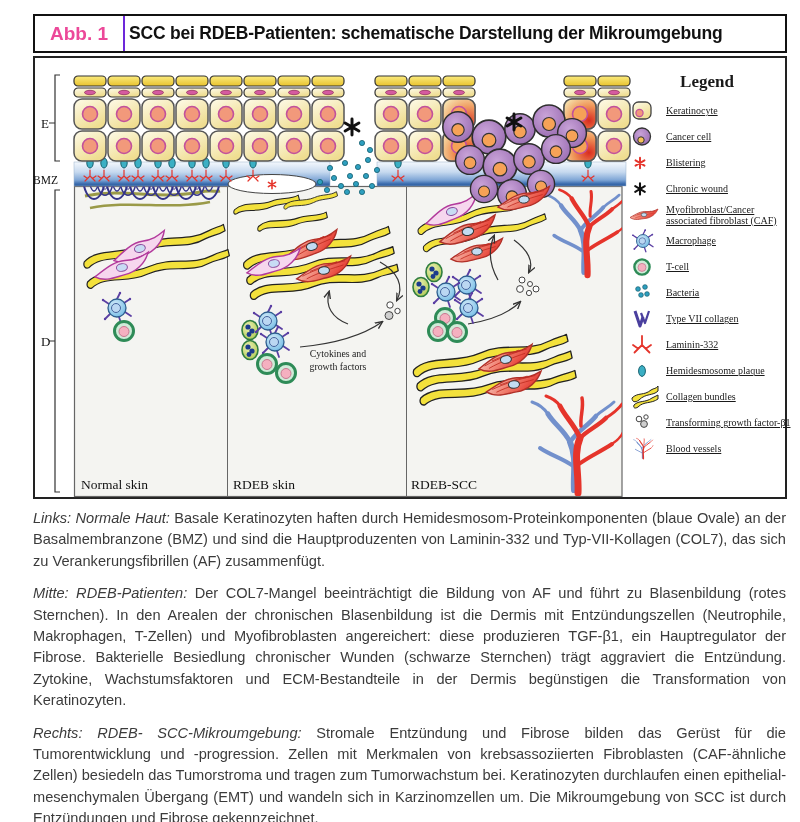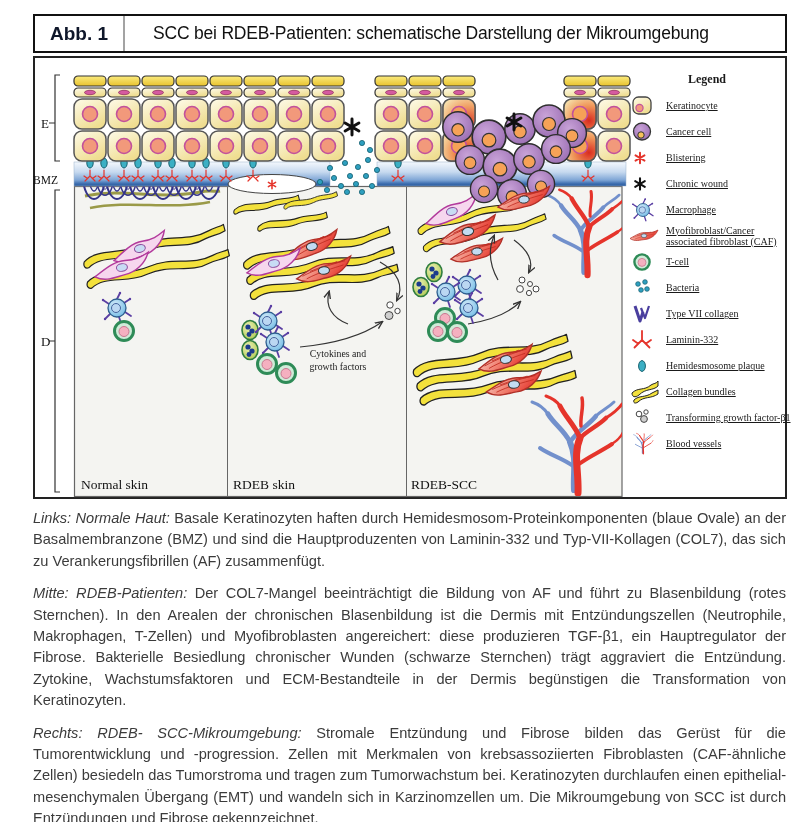--- a/index.html
+++ b/index.html
@@ -2,30 +2,30 @@
 <html><head>
 <meta charset="utf-8">
 <style>
   html,body{margin:0;padding:0;background:#fff;}
   .page{position:relative;width:800px;height:822px;background:#fff;overflow:hidden;
         font-family:"Liberation Sans",sans-serif;}
   
   .fighead{position:absolute;left:33px;top:14px;width:754px;height:39px;border:2px solid #111;
            box-sizing:border-box;display:flex;align-items:stretch;background:#fff;}
   .fighead .fignum{width:88px;display:flex;align-items:center;justify-content:center;
-           font-weight:bold;font-size:19px;color:#0f172a;border-right:2px solid #a3a3a3;}
-  .fighead .figtitle{flex:1;display:flex;align-items:center;padding-left:28px;
-           font-size:17.5px;color:#111;letter-spacing:-0.2px;}
+           font-weight:bold;font-size:19px;color:#ec4899;border-right:2px solid #6d28d9;}
+  .fighead .figtitle{flex:1;display:flex;align-items:center;padding-left:4px;
+           font-size:17.5px;color:#111;letter-spacing:-0.2px;font-weight:bold;}
   
   .figwrap{position:absolute;left:30px;top:54px;width:760px;height:450px;}
   svg text{font-family:"Liberation Serif",serif;}
   
   .legend{position:absolute;left:630px;top:72px;width:154px;
           font-family:"Liberation Serif",serif;color:#1a1a1a;}
-  .legend .lg-title{text-align:center;font-weight:bold;font-size:12px;margin-bottom:7px;}
+  .legend .lg-title{text-align:center;font-weight:bold;font-size:17px;margin-bottom:7px;}
   .lg-row{display:flex;align-items:center;margin-bottom:2px;min-height:21px;}
   .lg-ic{width:30px;height:24px;flex:0 0 30px;margin-right:6px;}
   .lg-lab{font-size:10px;line-height:11.5px;white-space:nowrap;text-decoration:underline;}
   .lg-lab .l2{display:block;}
   
   .caption{position:absolute;left:33px;top:508px;width:753px;color:#3b3b3b;
            font-size:14.6px;line-height:21.4px;text-align:justify;}
   .caption p{margin:0 0 11px 0;}
   .caption em{font-style:italic;margin-top:23px;}
 </style>
@@ -528,29 +528,29 @@
         <div class="lg-lab"><span>Blistering</span><span class="l2"></span></div>
       </div>
     <div class="lg-row">
         <svg class="lg-ic" viewBox="0 0 30 24">
           <use href="#lg-wound"></use>
         </svg>
         <div class="lg-lab"><span>Chronic wound</span><span class="l2"></span></div>
       </div>
     <div class="lg-row">
         <svg class="lg-ic" viewBox="0 0 30 24">
+          <use href="#lg-caf"></use>
+        </svg>
+        <div class="lg-lab"><span>Myofibroblast/Cancer</span><span class="l2">associated fibroblast (CAF)</span></div>
+      </div>
+    <div class="lg-row">
+        <svg class="lg-ic" viewBox="0 0 30 24">
           <use href="#lg-macro"></use>
         </svg>
         <div class="lg-lab"><span>Macrophage</span><span class="l2"></span></div>
-      </div>
-    <div class="lg-row">
-        <svg class="lg-ic" viewBox="0 0 30 24">
-          <use href="#lg-caf"></use>
-        </svg>
-        <div class="lg-lab"><span>Myofibroblast/Cancer</span><span class="l2">associated fibroblast (CAF)</span></div>
       </div>
     <div class="lg-row">
         <svg class="lg-ic" viewBox="0 0 30 24">
           <use href="#lg-tcell"></use>
         </svg>
         <div class="lg-lab"><span>T-cell</span><span class="l2"></span></div>
       </div>
     <div class="lg-row">
         <svg class="lg-ic" viewBox="0 0 30 24">
           <use href="#lg-bact"></use>

